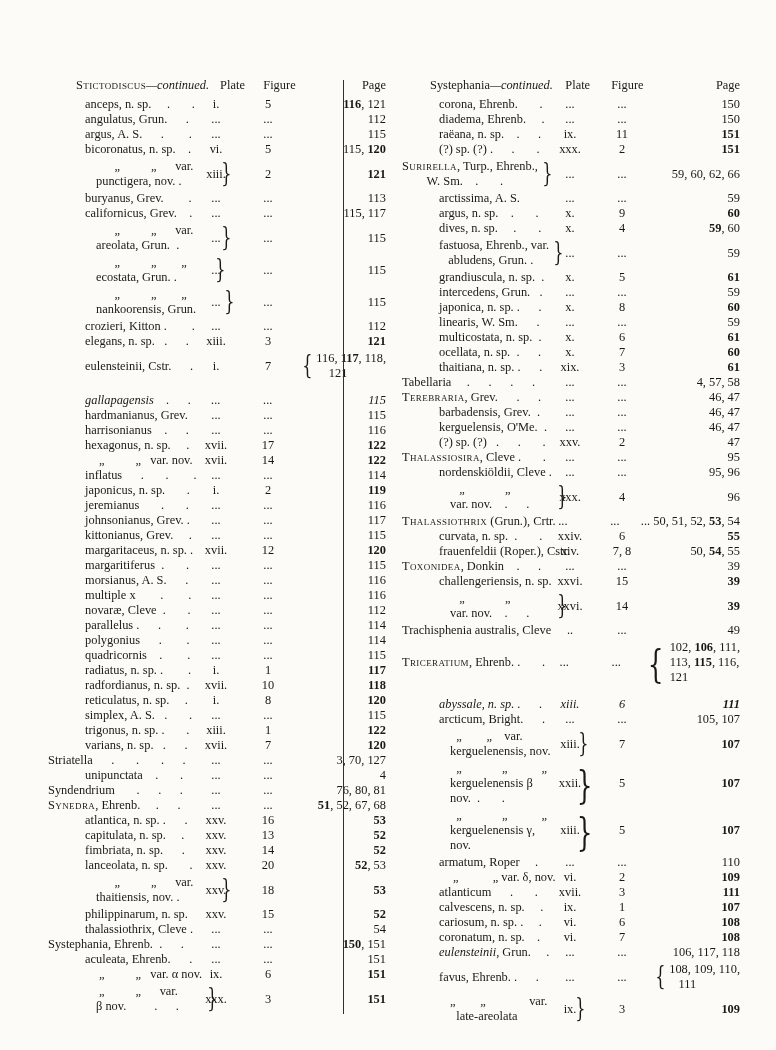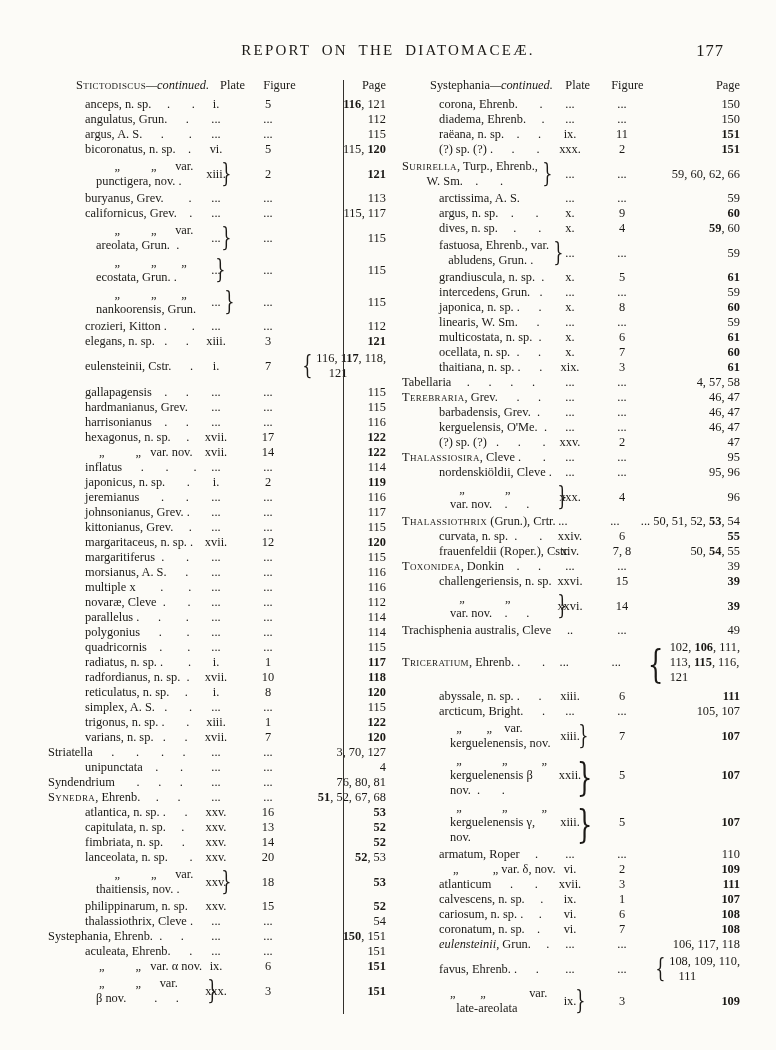--- a/index.html
+++ b/index.html
@@ -14,21 +14,21 @@
   .col + .col{margin-left:16px;}
   .divider{position:absolute;left:343px;top:80px;height:934px;width:0;
            border-left:1.2px solid #33302c;}
   .col-head{display:flex;align-items:baseline;margin-bottom:4px;}
   .ch-title{flex:1;white-space:pre;margin-left:28px;}
   .lab-plate{width:52px;text-align:center;}
   .lab-figure{width:52px;text-align:center;}
   .lab-page{width:92px;text-align:right;}
   .row{display:flex;align-items:center;min-height:15px;}
   .row.m{margin:2px 0;}
-  .row.gap{margin-top:4px;}
+  .row.gap{margin-top:12px;font-style:italic;}
   .nm{flex:1;display:flex;align-items:center;min-width:0;}
   .lines{white-space:pre;}
   .indent-0{padding-left:0;}
   .indent-1{padding-left:37px;}
   .indent-2{padding-left:48px;gap:24px;}
   .plate{width:52px;text-align:center;white-space:pre;}
   .figure{width:52px;text-align:center;white-space:pre;}
   .pagecell{min-width:92px;display:flex;justify-content:flex-end;align-items:center;
             text-align:right;white-space:pre;}
   .pwrap{display:flex;align-items:center;}
@@ -36,24 +36,20 @@
   .brace{display:inline-block;line-height:.9;font-weight:400;transform:scaleX(.62);
          font-family:"DejaVu Serif",serif;margin:0 1px;}
   .sc{font-variant:small-caps;letter-spacing:.4px;}
   .it{font-style:italic;}
   .b{font-weight:bold;}
 </style>
 </head>
 <body>
 
 <div class="page">
-  <div class="running-head">
-    <div class="head-title">REPORT ON THE DIATOMACEÆ.</div>
-    <div class="page-num">177</div>
-  </div>
   <div class="cols">
     <div class="col">
         <div class="col-head">
           <div class="ch-title"><span class="sc">Stictodiscus</span><span class="it">—continued.</span></div>
           <div class="lab-plate">Plate</div>
           <div class="lab-figure">Figure</div>
           <div class="lab-page">Page</div>
         </div>
         <div class="row">
           <div class="nm indent-1">

